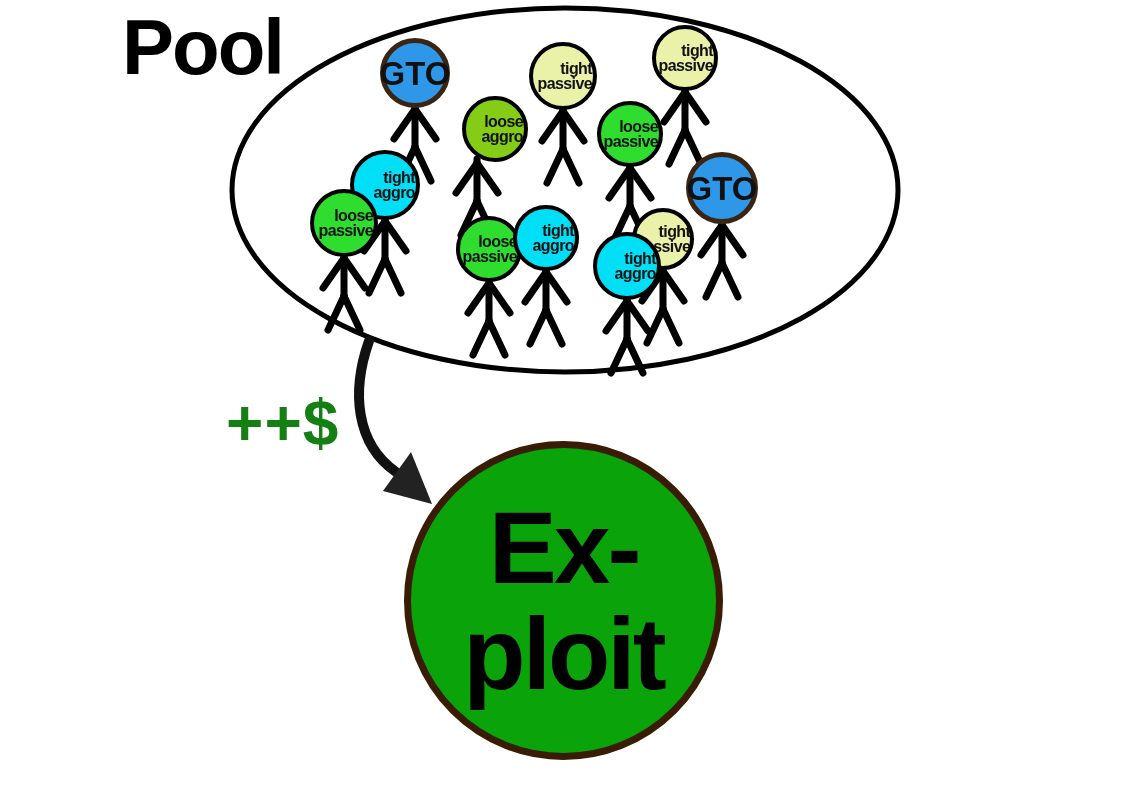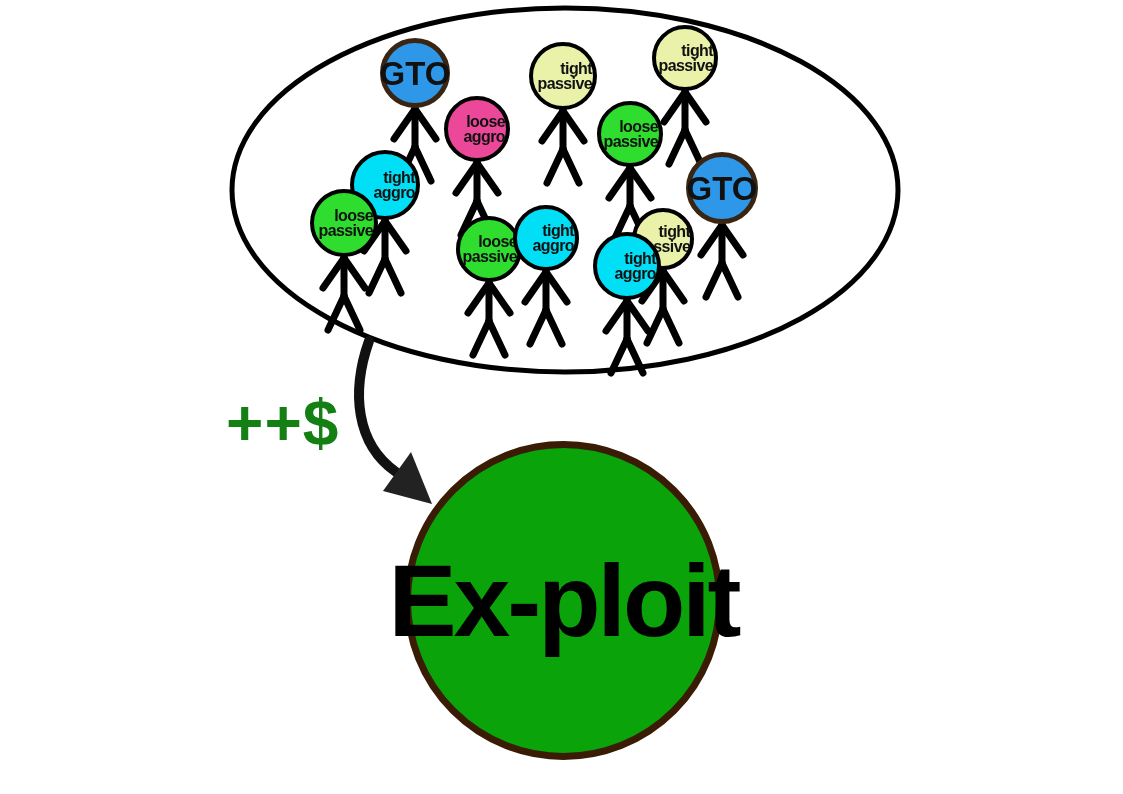--- a/index.html
+++ b/index.html
@@ -20,21 +20,21 @@
   }
   .head.gto{border-width:5px;font-size:33px;letter-spacing:0;}
   .head span{display:block;padding:0 1px;}
   .money{
     position:absolute;left:226px;top:386px;z-index:4;
     font-size:64px;font-weight:800;letter-spacing:1px;
   }
   .exploit{
     position:absolute;left:404px;top:441px;width:319px;height:319px;z-index:1;
     box-sizing:border-box;border:7px solid;border-radius:50%;
-    display:flex;flex-direction:row;align-items:center;justify-content:center;
+    display:flex;flex-direction:column;align-items:center;justify-content:center;
     font-size:102px;line-height:106px;font-weight:800;color:#000;letter-spacing:-3px;
     text-align:center;
   }
 </style>
 </head>
 <body>
 
 <div class="stage">
 
   <div class="exploit" style="background: rgb(10, 163, 10); border-color: rgb(58, 28, 4);">
@@ -137,21 +137,21 @@
   <div id="heads">
       <div class="head gto" style="left: 380px; top: 38px; width: 70px; height: 70px; background: rgb(47, 151, 232); border-color: rgb(58, 37, 19);">
         <span>GTO</span>
       </div>
       <div class="head" style="left: 529px; top: 42px; width: 68px; height: 68px; background: rgb(234, 242, 170); border-color: rgb(0, 0, 0);">
         <span>tight passive</span>
       </div>
       <div class="head" style="left: 652px; top: 25px; width: 66px; height: 66px; background: rgb(234, 242, 170); border-color: rgb(0, 0, 0);">
         <span>tight passive</span>
       </div>
-      <div class="head" style="left: 444px; top: 96px; width: 66px; height: 66px; background: #ec4899; border-color: rgb(0, 0, 0);">
+      <div class="head" style="left: 462px; top: 96px; width: 66px; height: 66px; background: #84cc16; border-color: rgb(0, 0, 0);">
         <span>loose aggro</span>
       </div>
       <div class="head" style="left: 597px; top: 101px; width: 66px; height: 66px; background: rgb(46, 221, 46); border-color: rgb(0, 0, 0);">
         <span>loose passive</span>
       </div>
       <div class="head gto" style="left: 686px; top: 152px; width: 72px; height: 72px; background: rgb(47, 151, 232); border-color: rgb(58, 37, 19);">
         <span>GTO</span>
       </div>
       <div class="head" style="left: 350px; top: 150px; width: 70px; height: 70px; background: rgb(0, 223, 245); border-color: rgb(0, 0, 0);">
         <span>tight aggro</span>
@@ -166,16 +166,17 @@
         <span>tight aggro</span>
       </div>
       <div class="head" style="left: 632px; top: 208px; width: 62px; height: 62px; background: rgb(234, 242, 170); border-color: rgb(0, 0, 0);">
         <span>tight passive</span>
       </div>
       <div class="head" style="left: 593px; top: 232px; width: 68px; height: 68px; background: rgb(0, 223, 245); border-color: rgb(0, 0, 0);">
         <span>tight aggro</span>
       </div>
     </div>
 
+  <div class="pool-title">Pool</div>
 
   <div class="money" style="color: rgb(20, 128, 20);">++$</div>
 
 </div>
 
 </body></html>

